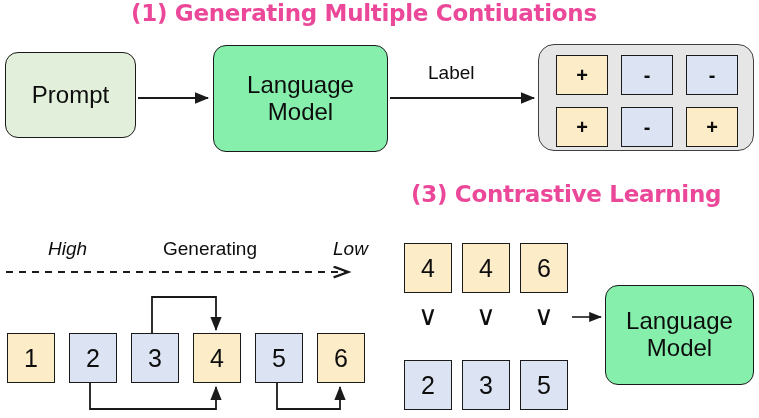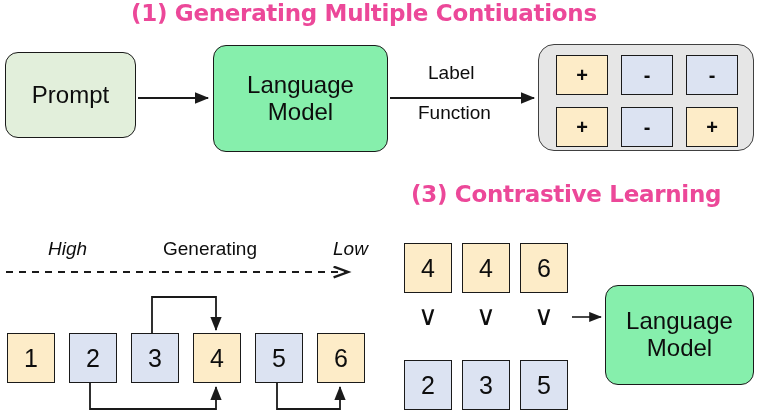--- a/index.html
+++ b/index.html
@@ -141,21 +141,20 @@
   </div>
 
   <div class="node peach abs" style="left:213px; top:45px; width:175px; height:107px;">
     <div>
       <div>Language</div>
       <div>Model</div>
     </div>
   </div>
 
   <div class="edge-text abs" style="left:428px; top:63px;">Label</div>
-  <div class="edge-text abs" style="left:418px; top:103px;">Function</div>
 
   <div class="gray-panel abs" style="left:538px; top:44px; width:216px; height:107px;"></div>
 
   <div class="sign-grid" style="left:556px; top:55px;">
     <div class="cell pos">+</div>
     <div class="cell neg">-</div>
     <div class="cell neg">-</div>
     <div class="cell pos">+</div>
     <div class="cell neg">-</div>
     <div class="cell pos">+</div>

